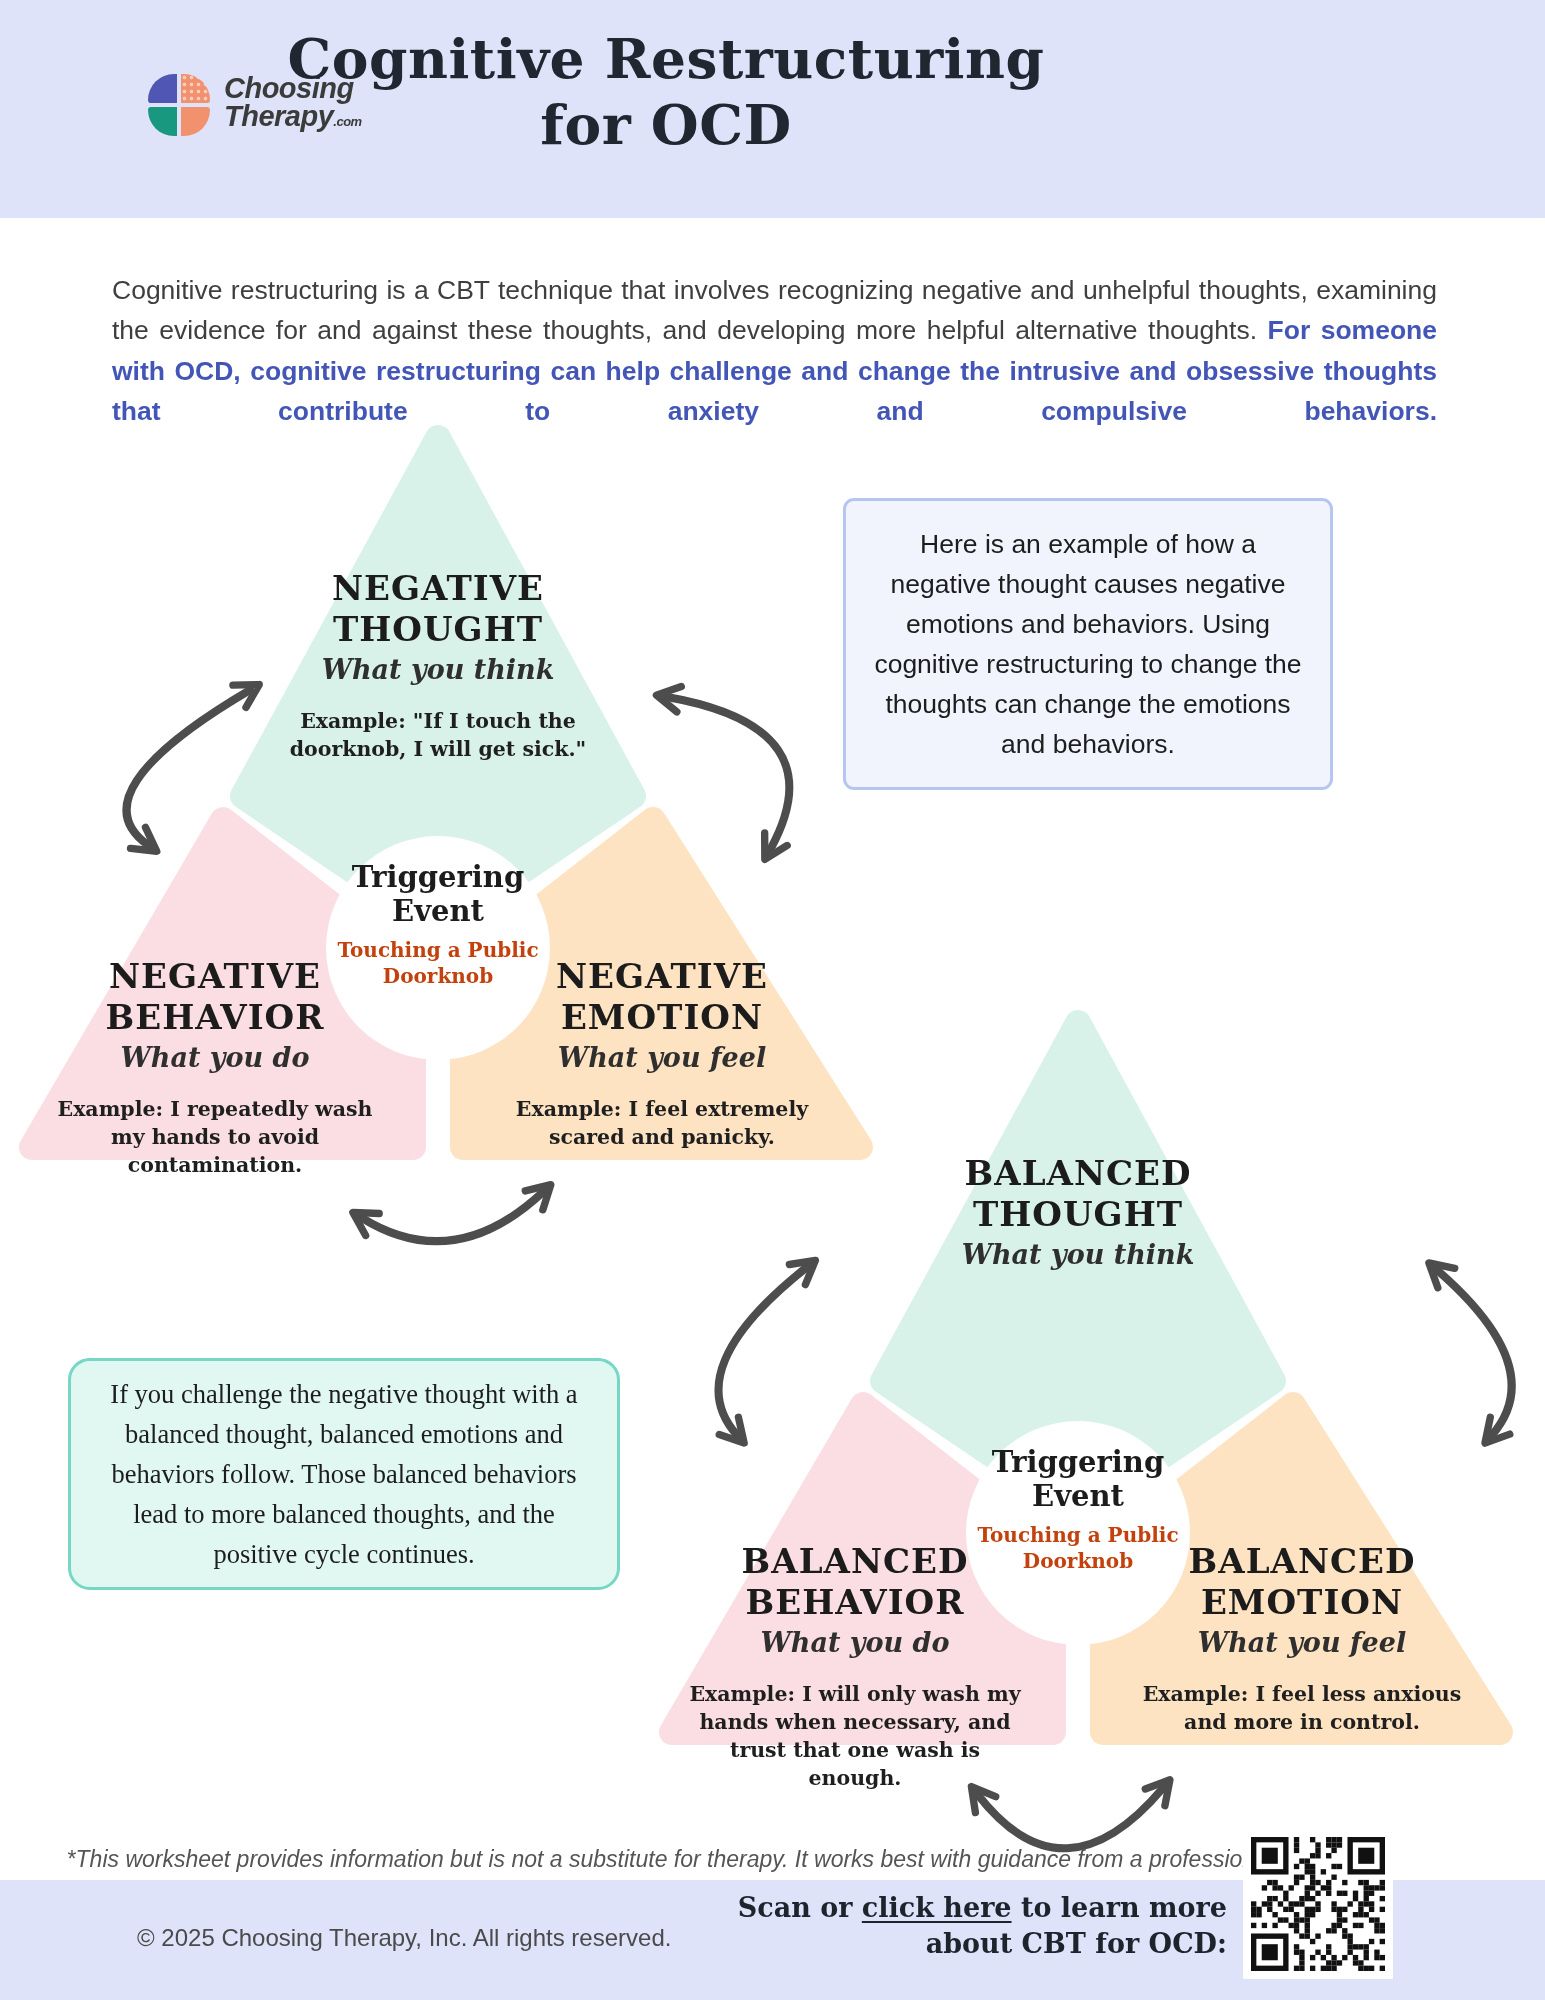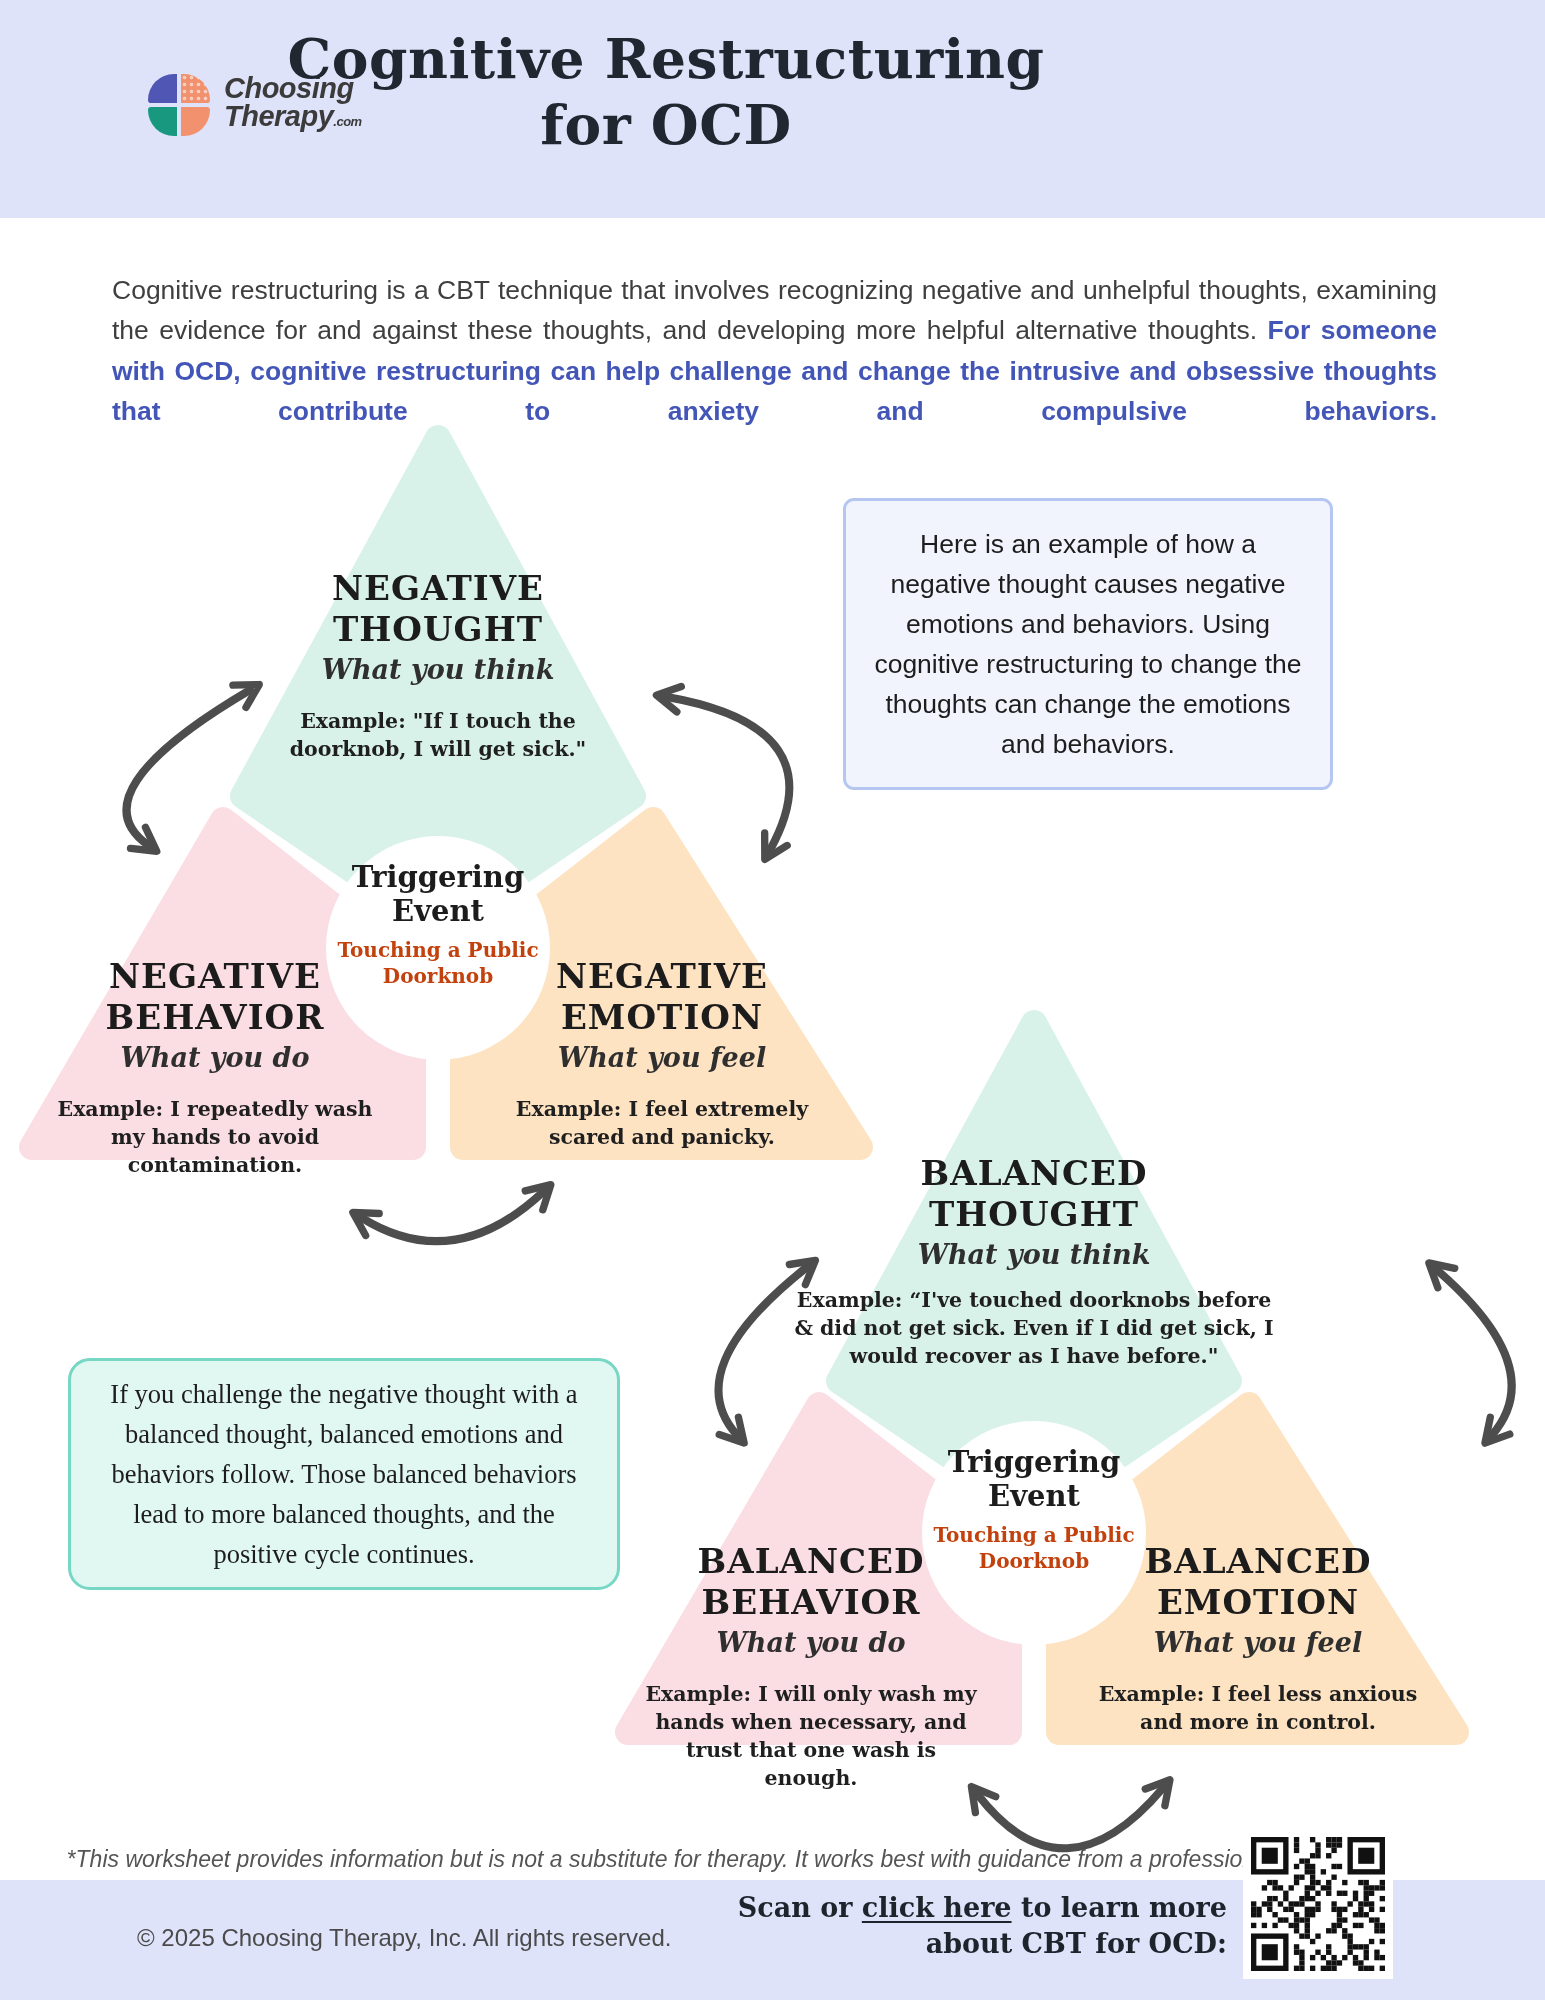--- a/index.html
+++ b/index.html
@@ -136,31 +136,30 @@
 <svg class="arrow-svg" style="left:70px;top:655px" width="215" height="210">
   <path class="arrow-path" d="M180 35 Q5 138 78 190"></path>
 </svg>
 <svg class="arrow-svg" style="left:640px;top:660px" width="215" height="210">
   <path class="arrow-path" d="M27 37 Q198 67 130 190"></path>
 </svg>
 <svg class="arrow-svg" style="left:335px;top:1165px" width="235" height="115">
   <path class="arrow-path" d="M27 53 Q119 110 208 27"></path>
 </svg>
 
-<div class="cycle bal" style="left:606px;top:993px">
+<div class="cycle bal" style="left:650px;top:993px">
   <svg class="cycle-svg" viewBox="0 0 880 765">
     <path class="wz mint" d="M428 30 L233 388 L428 520 L623 388 Z"></path>
     <path class="wz pink" d="M213 412 L403 560 L403 739 L22 739 Z"></path>
     <path class="wz orange" d="M643 412 L453 560 L453 739 L850 739 Z"></path>
     <circle cx="428" cy="540" r="112" fill="#ffffff"></circle>
   </svg>
   <div class="wblock w-thought">
     <div class="wedge-title"><span>BALANCED</span><br><span>THOUGHT</span></div>
     <div class="wedge-sub">What you think</div>
-    <div class="wedge-example">Example: “I've touched doorknobs before &amp; did not get sick. Even if I did get sick, I would recover as I have before."</div>
   </div>
   <div class="wblock w-behavior">
     <div class="wedge-title"><span>BALANCED</span><br><span>BEHAVIOR</span></div>
     <div class="wedge-sub">What you do</div>
     <div class="wedge-example">Example:  I will only wash my hands when necessary, and trust that one wash is enough.</div>
   </div>
   <div class="wblock w-emotion">
     <div class="wedge-title"><span>BALANCED</span><br><span>EMOTION</span></div>
     <div class="wedge-sub">What you feel</div>
     <div class="wedge-example">Example: I feel less anxious and more in control.</div>

